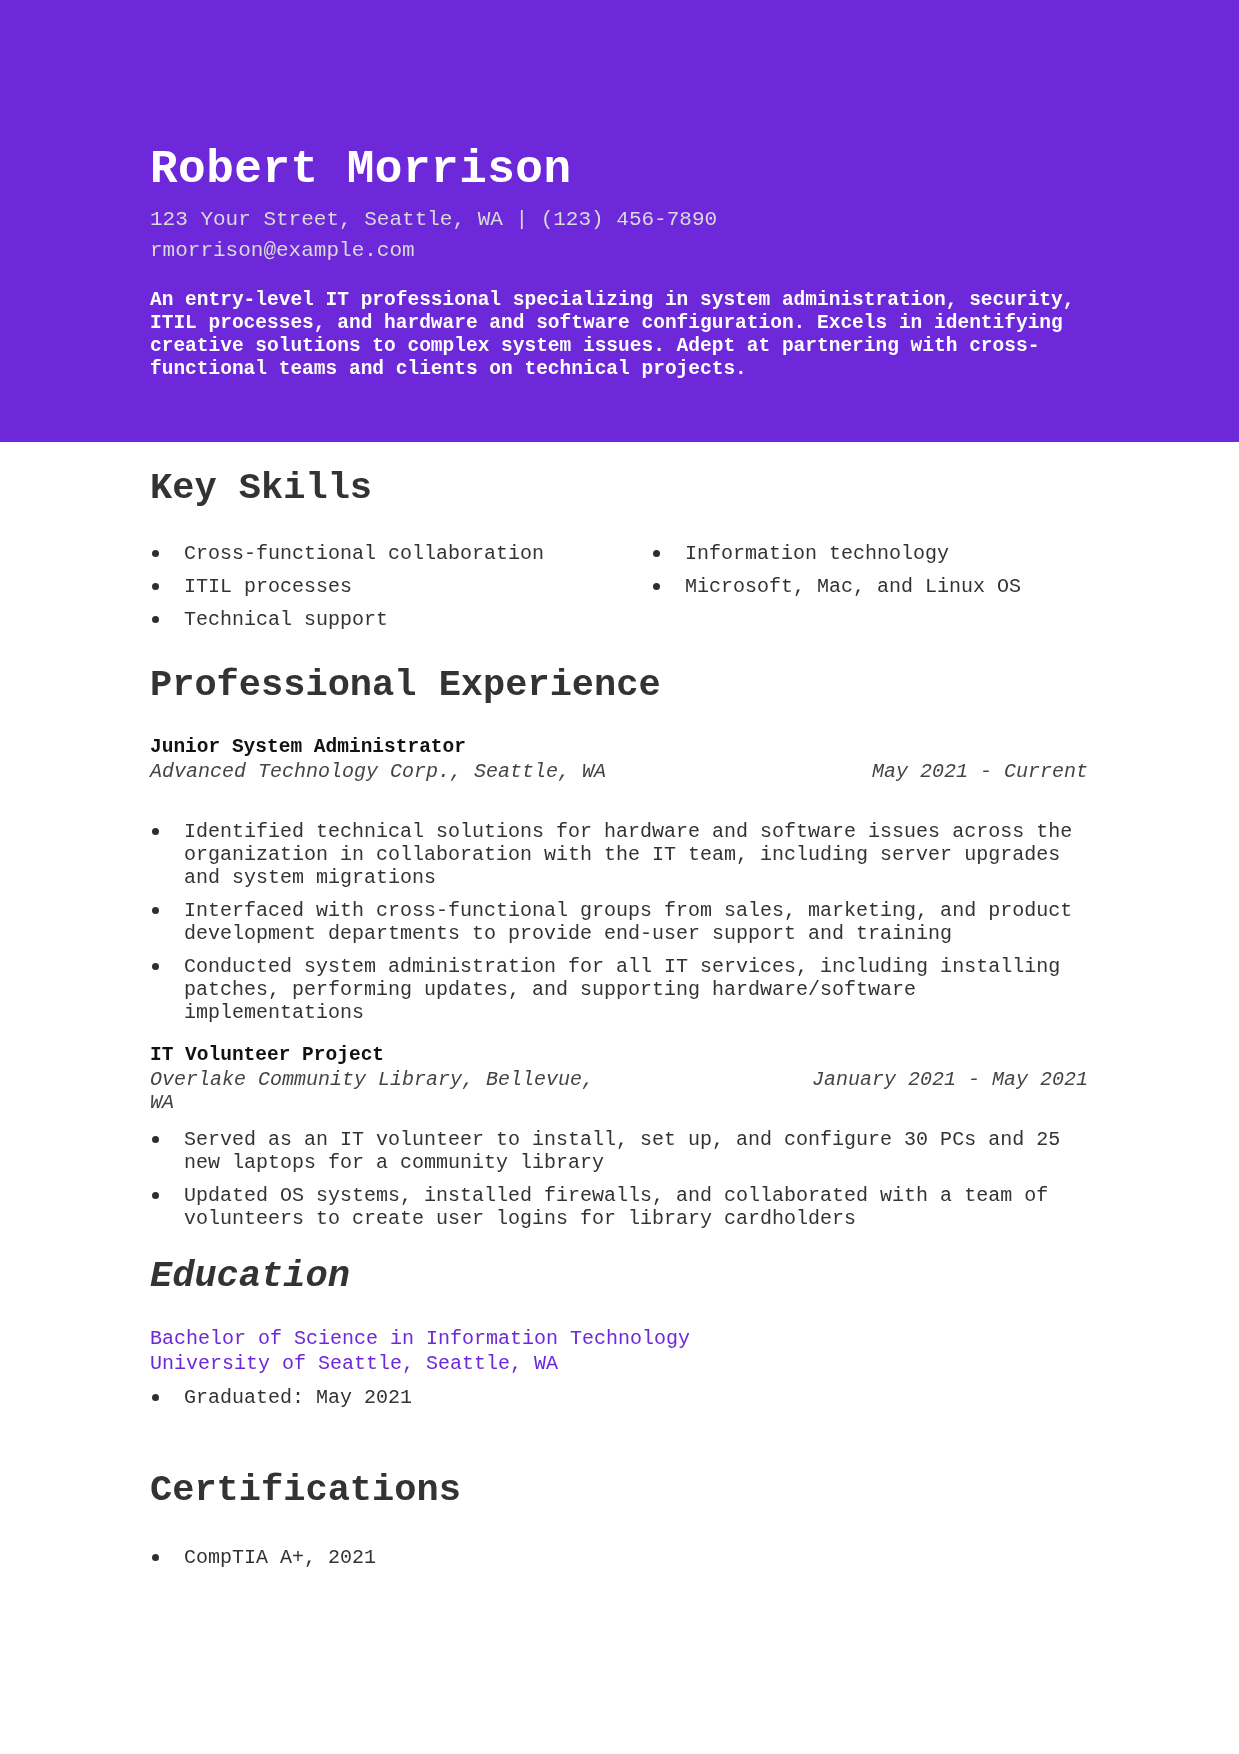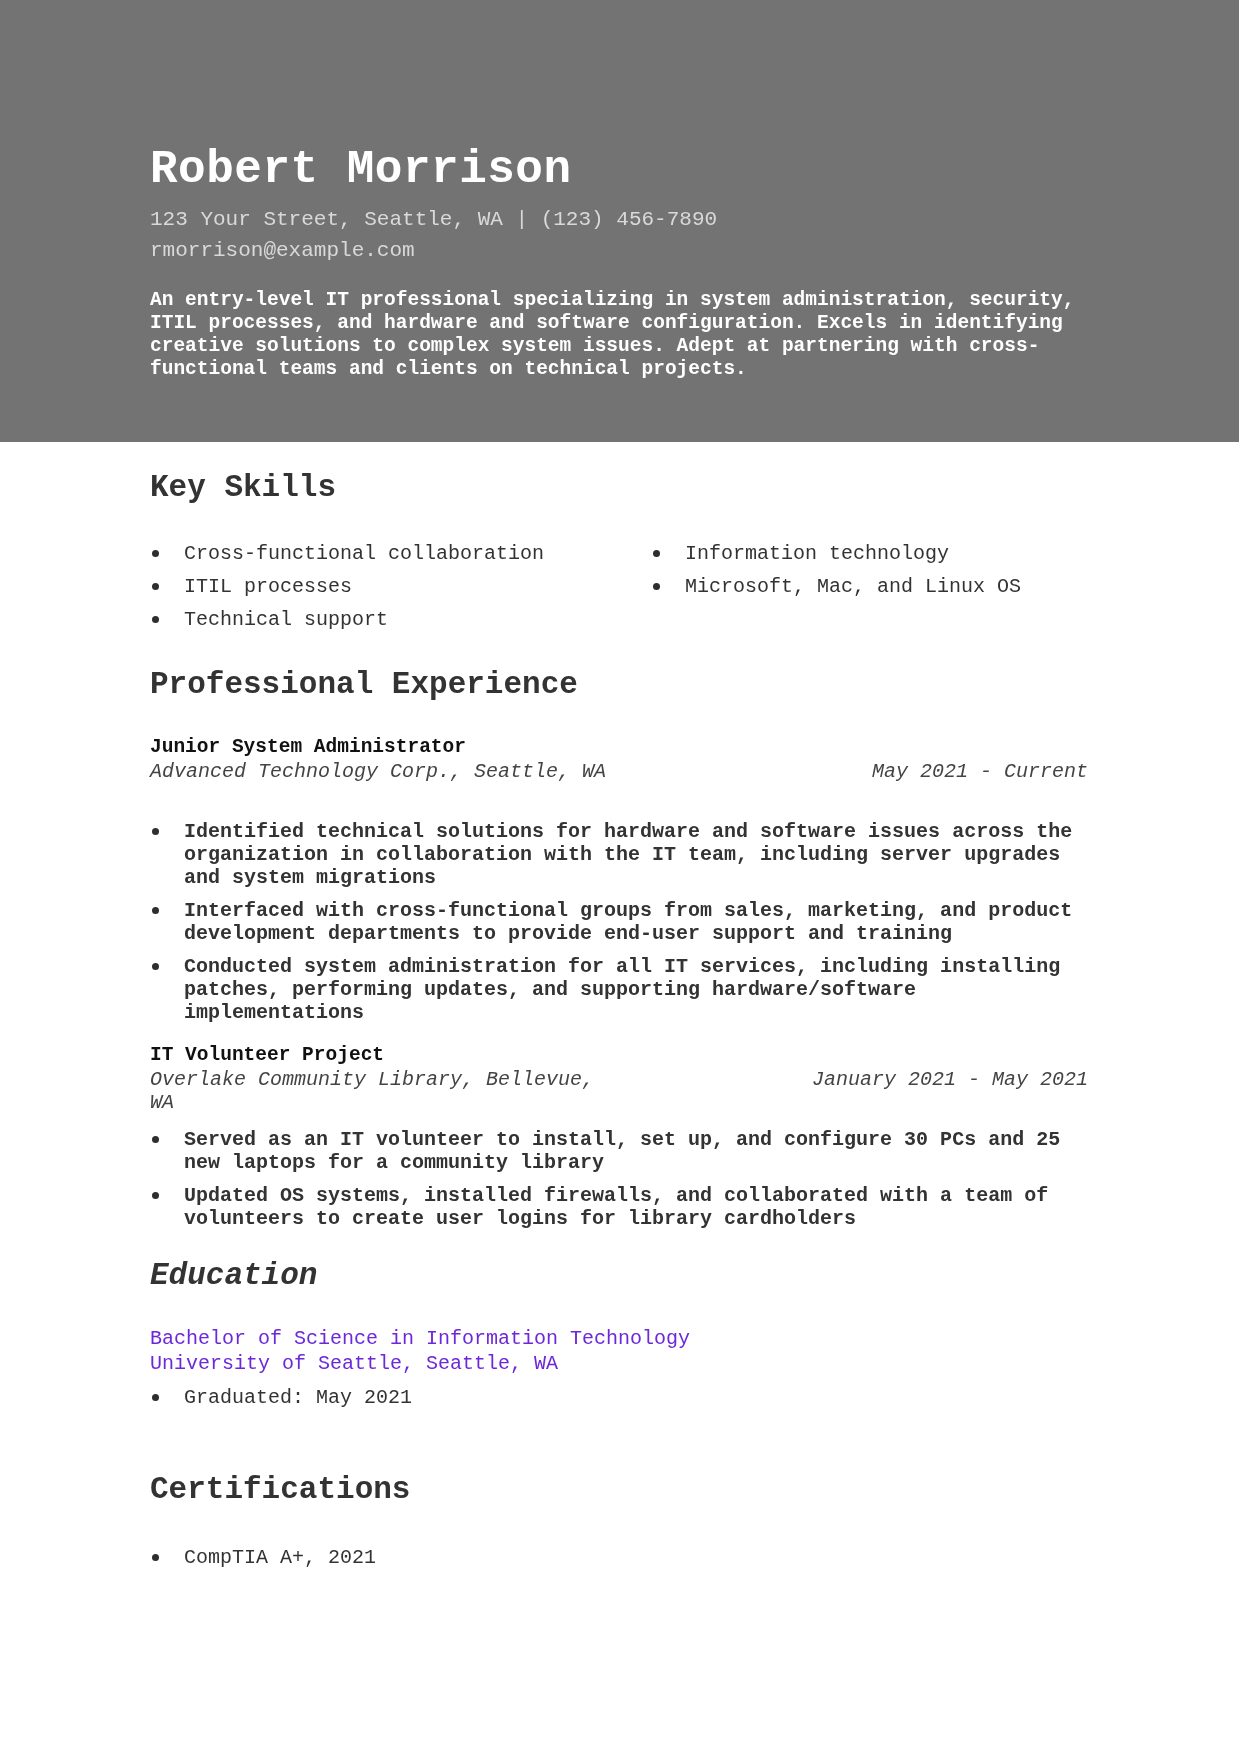--- a/index.html
+++ b/index.html
@@ -3,58 +3,58 @@
 <meta charset="utf-8">
 <style>
   html, body { margin: 0; padding: 0; }
   body {
     width: 1239px; height: 1754px; background: #ffffff;
     font-family: "Liberation Mono", "DejaVu Sans Mono", monospace;
     color: #333333; position: relative; overflow: hidden;
   }
   .header {
     position: absolute; left: 0; top: 0; width: 1239px; height: 442px;
-    background: #737373; color: #ffffff;
+    background: #6d28d9; color: #ffffff;
   }
   .name {
     position: absolute; left: 150px; top: 142px; margin: 0;
     font-size: 46px; font-weight: bold; letter-spacing: 0.5px; color: #ffffff;
     line-height: 56px;
   }
   .contact {
     position: absolute; left: 150px; top: 204px; font-size: 21px; color: #d8d9db;
     line-height: 31px;
   }
   .summary {
     position: absolute; left: 150px; top: 289px; width: 940px; font-size: 19.5px;
     font-weight: bold; line-height: 23px; color: #ffffff; margin: 0;
   }
   .content { position: absolute; left: 150px; top: 442px; width: 940px; }
   .section-title {
-    font-size: 31px; font-weight: bold; color: #333333; margin: 0;
+    font-size: 37px; font-weight: bold; color: #333333; margin: 0;
     line-height: 40px; position: absolute; left: 0;
   }
   ul.bullets { list-style: none; margin: 0; padding: 0; }
   ul.bullets li {
     position: relative; padding-left: 34px; font-size: 20px; line-height: 23px;
     color: #333333;
   }
   ul.bullets li::before {
     content: ""; position: absolute; left: 2px; top: 8px; width: 7px; height: 7px;
     border-radius: 50%; background: #2e2e2e;
   }
   .skills { position: absolute; left: 0; top: 100px; width: 940px; }
   .skills-col { position: absolute; top: 0; }
   .skills-col li { margin-bottom: 10px; }
   .job { position: absolute; left: 0; width: 940px; }
   .job-title { font-size: 19.5px; font-weight: bold; color: #111111; line-height: 26px; margin: 0; }
   .job-meta { position: relative; height: 52px; }
   .job-company { font-size: 20px; font-style: italic; color: #444444; line-height: 23px; width: 460px; }
   .job-dates { position: absolute; right: 2px; top: 0; font-size: 20px; font-style: italic; color: #444444; line-height: 23px; }
-  .job ul.bullets { margin-top: 8px; font-weight: bold; }
+  .job ul.bullets { margin-top: 8px; }
   .job ul.bullets li { margin-bottom: 10px; }
   .edu { position: absolute; left: 0; width: 940px; }
   .edu-line { font-size: 20px; line-height: 25px; color: #6d28d9; }
   .edu ul.bullets { margin-top: 10px; }
   .edu ul.bullets li { margin-bottom: 10px; }
 </style>
 </head>
 <body>
 
 <div class="header">

